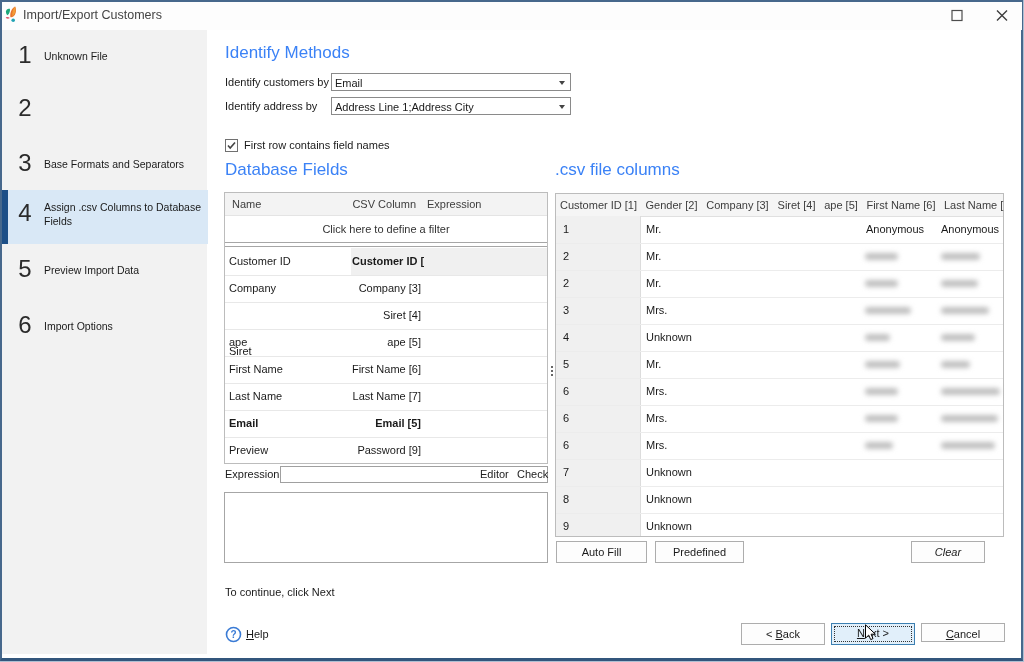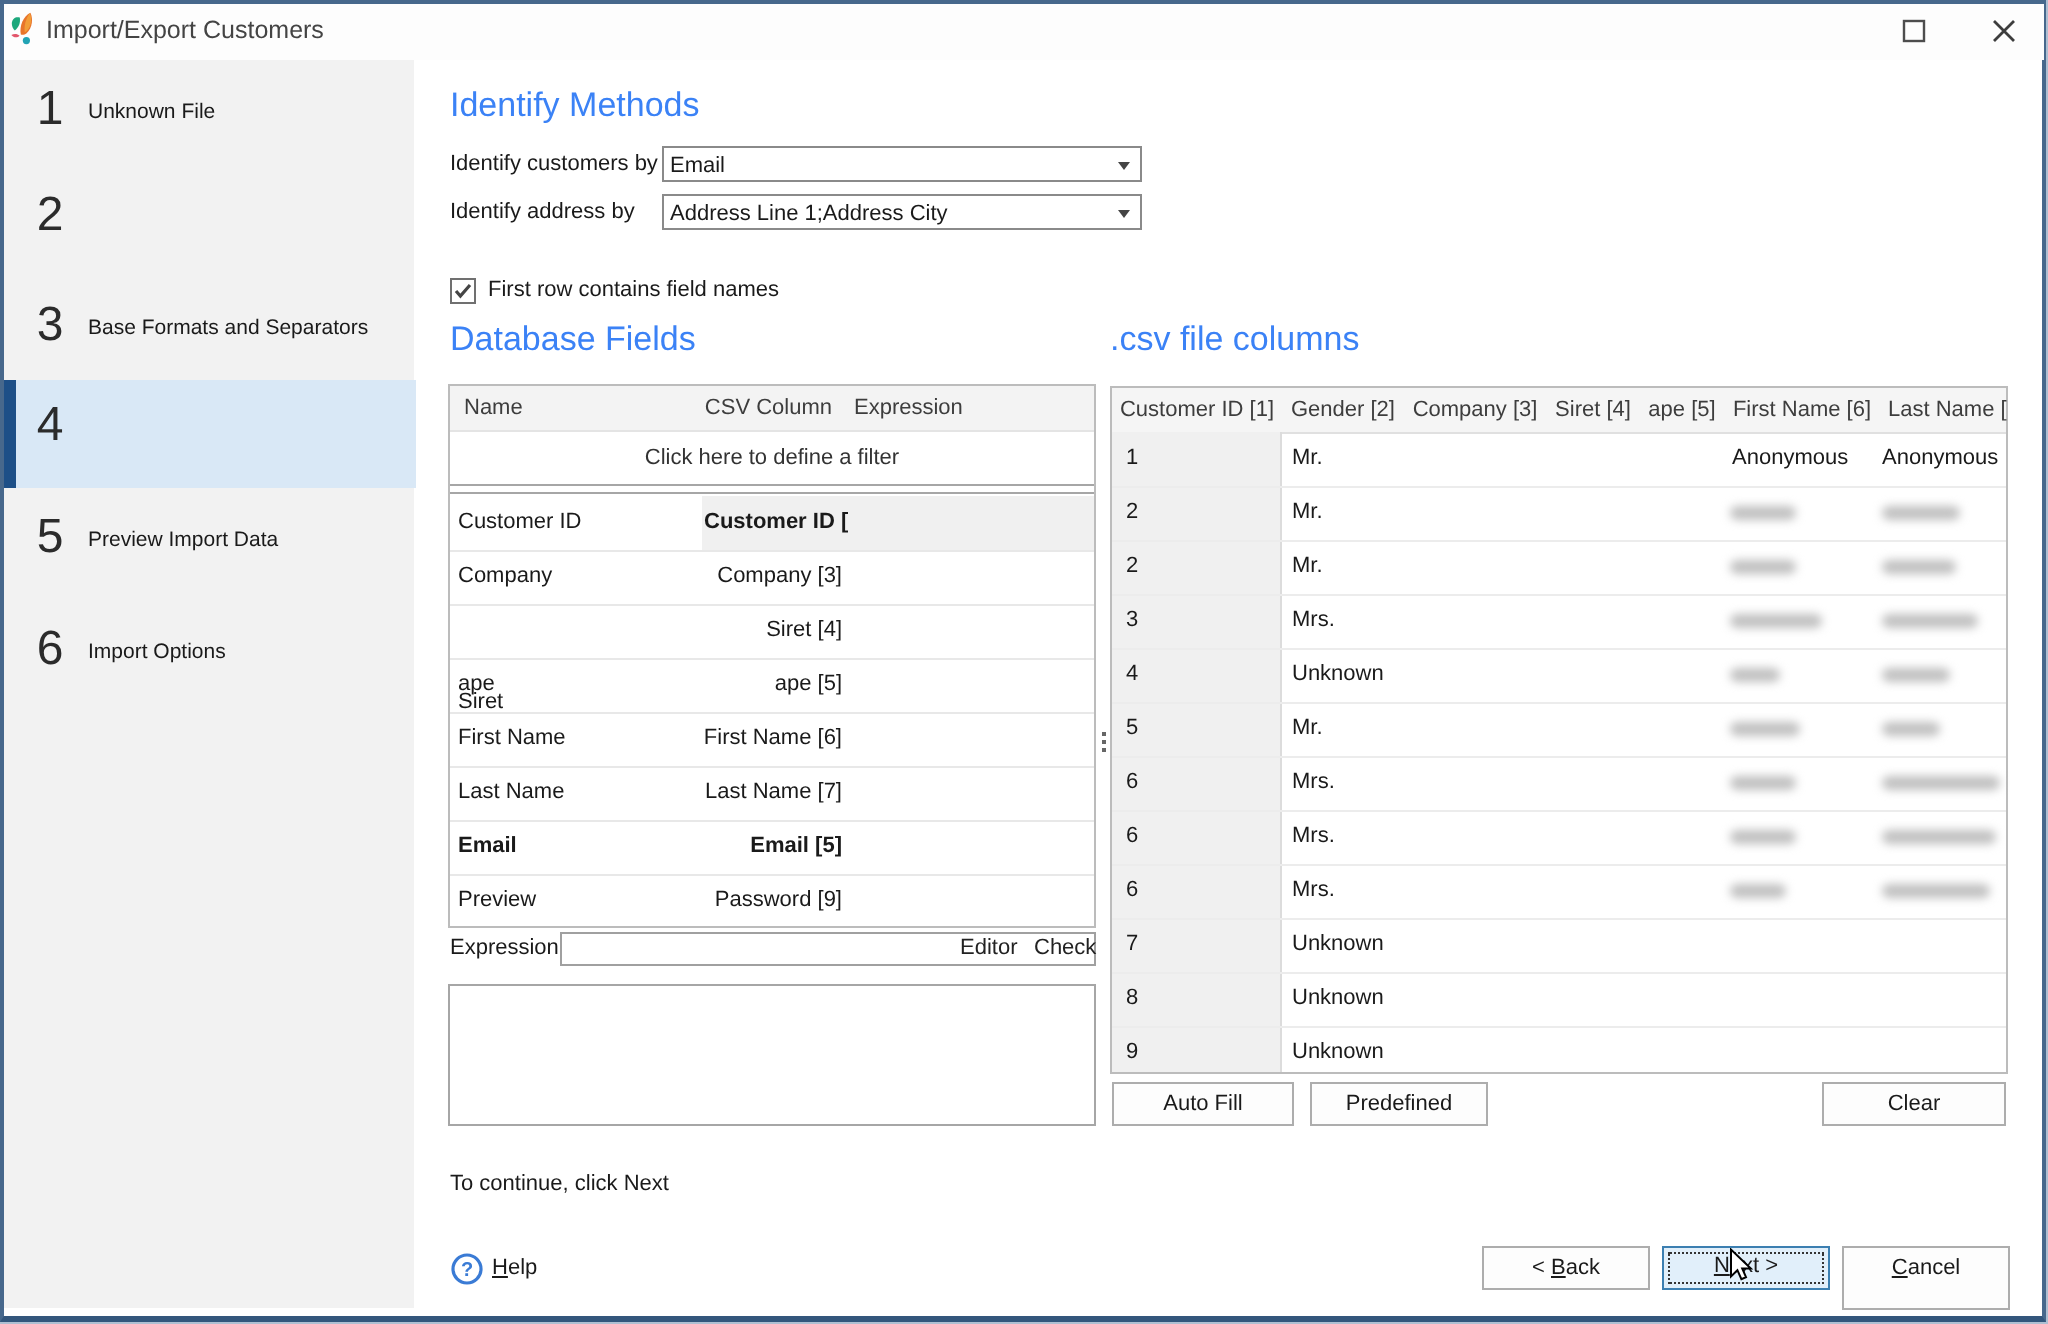--- a/index.html
+++ b/index.html
@@ -51,20 +51,21 @@
 
 <div class="abs sidebar">
   <div class="abs step4-hl"></div>
   <div class="abs step4-bar"></div>
   <div class="abs step-num" style="top:11px;">1</div>
   <div class="abs step-label" style="top:19px;">Unknown File</div>
   <div class="abs step-num" style="top:64px;">2</div>
   <div class="abs step-num" style="top:119px;">3</div>
   <div class="abs step-label" style="top:127px;">Base Formats and Separators</div>
   <div class="abs step-num" style="top:169px;">4</div>
+  <div class="abs step-label" style="top:170px;">Assign .csv Columns to Database<br>Fields</div>
   <div class="abs step-num" style="top:225px;">5</div>
   <div class="abs step-label" style="top:233px;">Preview Import Data</div>
   <div class="abs step-num" style="top:281px;">6</div>
   <div class="abs step-label" style="top:289px;">Import Options</div>
 </div>
 
 <div class="abs h1" style="left:225px; top:43px;">Identify Methods</div>
 <div class="abs lbl" style="left:225px; top:76px;">Identify customers by</div>
 <div class="abs combo" style="left:331px; top:73px; width:240px;">
     <span class="txt">Email</span>
@@ -203,24 +204,24 @@
 <div class="blur" style="left:941px; top:442px; width:54px;"></div>
 <div class="abs lbl" style="left:563px; top:466px;">7</div>
 <div class="abs lbl" style="left:646px; top:466px;">Unknown</div>
 <div class="abs lbl" style="left:563px; top:493px;">8</div>
 <div class="abs lbl" style="left:646px; top:493px;">Unknown</div>
 <div class="abs lbl" style="left:563px; top:520px;">9</div>
 <div class="abs lbl" style="left:646px; top:520px;">Unknown</div>
 
 <div class="abs btn" style="left:556px; top:541px; width:91px; height:22px; line-height:20px;">Auto Fill</div>
 <div class="abs btn" style="left:655px; top:541px; width:89px; height:22px; line-height:20px;">Predefined</div>
-<div class="abs btn" style="left:911px; top:541px; width:92px; height:22px; line-height:20px;">Clear</div>
+<div class="abs btn" style="left:911px; top:541px; width:74px; height:22px; line-height:20px;font-style:italic;">Clear</div>
 
 <div class="abs btn" style="left:741px; top:623px; width:84px; height:22px; line-height:20px;">&lt; <u class="ak">B</u>ack</div>
 <div class="abs" style="left:831px; top:623px; width:84px; height:22px; border:1px solid #3c7fb1; background:#e1effa;">
   <div style="position:absolute; left:2px; top:2px; right:2px; bottom:2px; border:1px dotted #333;"></div>
   <div style="position:absolute; left:0; top:3px; width:100%; text-align:center;"><u class="ak">N</u>ext &gt;</div>
 </div>
-<div class="abs btn" style="left:921px; top:623px; width:84px; height:32px; line-height:20px;"><u class="ak">C</u>ancel</div>
+<div class="abs btn" style="left:921px; top:623px; width:84px; height:19px; line-height:20px;"><u class="ak">C</u>ancel</div>
 
 <svg class="abs" style="left:865px; top:624px;" width="12" height="18" viewBox="0 0 12 18">
   <path d="M0.5 0.8 L0.5 14.2 L3.7 11.1 L5.7 15.6 L8 14.6 L6.1 10.2 L10.4 10.2 Z" fill="#fff" stroke="#000" stroke-width="1"></path>
 </svg>
 
 </body></html>

